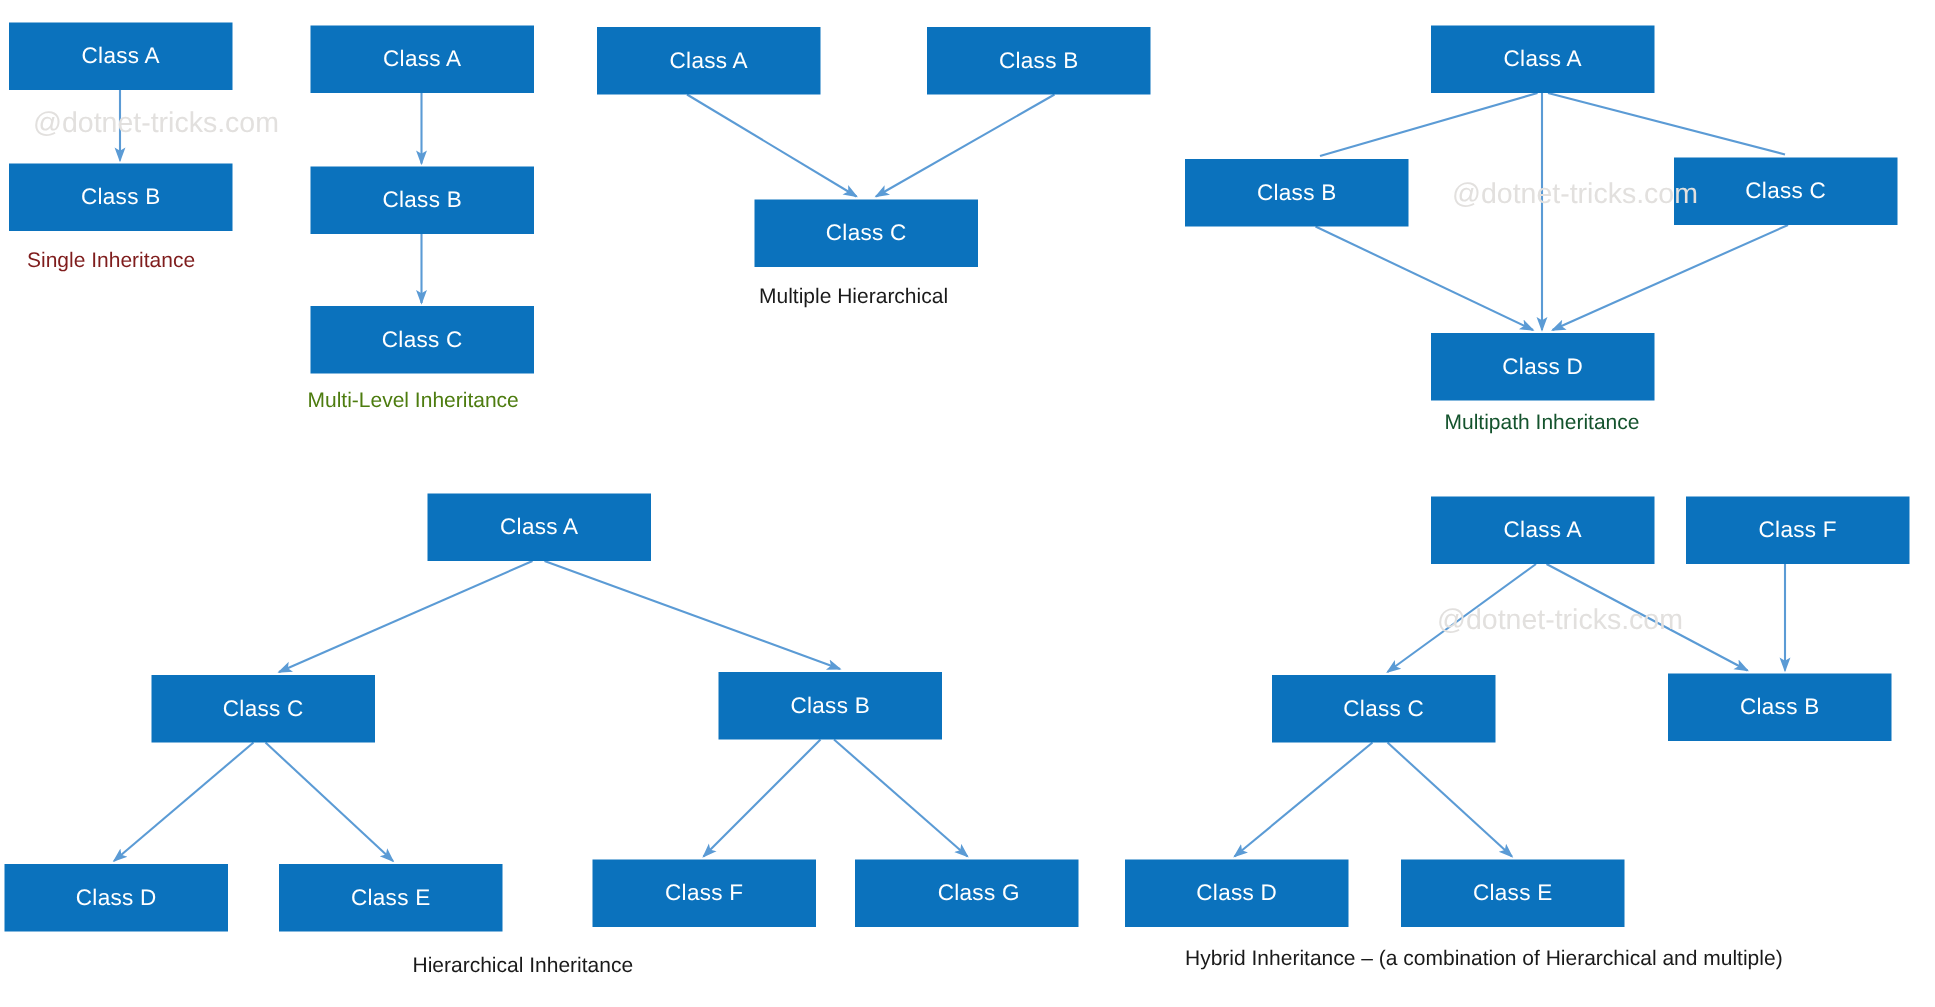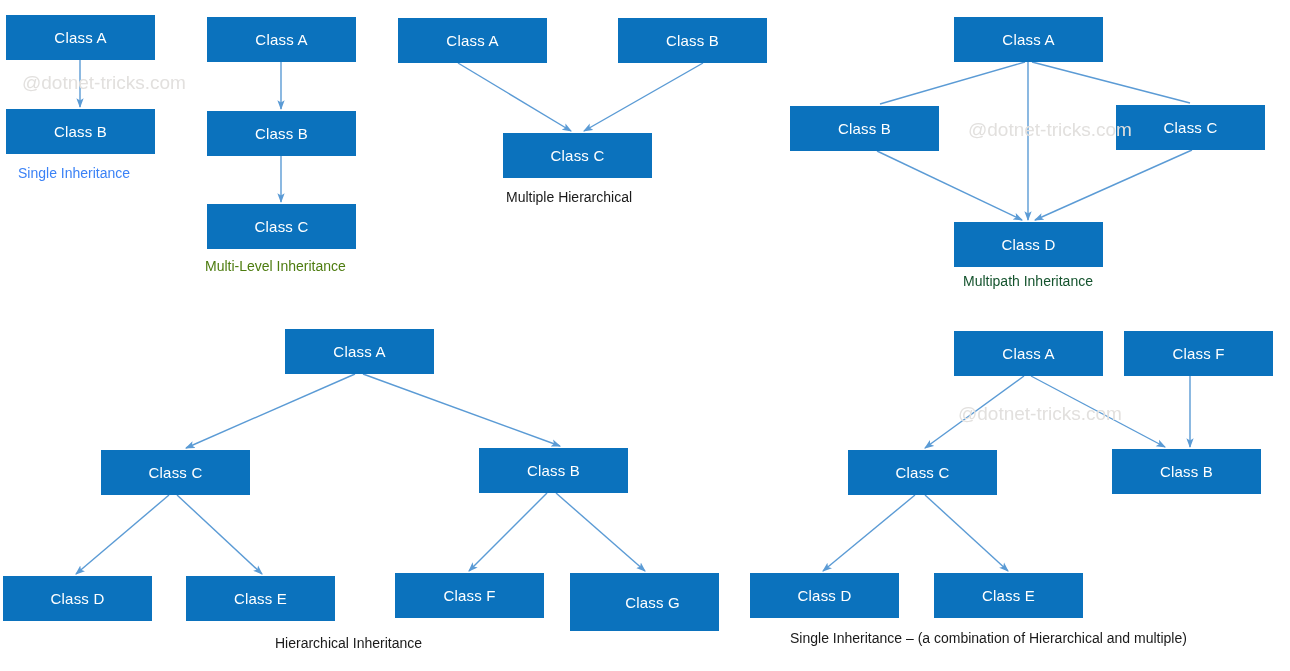--- a/index.html
+++ b/index.html
@@ -146,21 +146,21 @@
       </div>
       <div class="node" style="left: 3px; top: 576px; width: 149px; height: 45px; background: rgb(11, 114, 189); color: rgb(255, 255, 255);">
         <span>Class D</span>
       </div>
       <div class="node" style="left: 186px; top: 576px; width: 149px; height: 45px; background: rgb(11, 114, 189); color: rgb(255, 255, 255);">
         <span>Class E</span>
       </div>
       <div class="node" style="left: 395px; top: 573px; width: 149px; height: 45px; background: rgb(11, 114, 189); color: rgb(255, 255, 255);">
         <span>Class F</span>
       </div>
-      <div class="node" style="left: 570px; top: 573px; width: 149px; height: 58px; background: rgb(11, 114, 189); color: rgb(255, 255, 255); padding-left: 16px;">
+      <div class="node" style="left: 570px; top: 573px; width: 149px; height: 45px; background: rgb(11, 114, 189); color: rgb(255, 255, 255); padding-left: 16px;">
         <span>Class G</span>
       </div>
       <div class="node" style="left: 954px; top: 331px; width: 149px; height: 45px; background: rgb(11, 114, 189); color: rgb(255, 255, 255);">
         <span>Class A</span>
       </div>
       <div class="node" style="left: 1124px; top: 331px; width: 149px; height: 45px; background: rgb(11, 114, 189); color: rgb(255, 255, 255);">
         <span>Class F</span>
       </div>
       <div class="node" style="left: 848px; top: 450px; width: 149px; height: 45px; background: rgb(11, 114, 189); color: rgb(255, 255, 255);">
         <span>Class C</span>
@@ -169,26 +169,26 @@
         <span>Class B</span>
       </div>
       <div class="node" style="left: 750px; top: 573px; width: 149px; height: 45px; background: rgb(11, 114, 189); color: rgb(255, 255, 255);">
         <span>Class D</span>
       </div>
       <div class="node" style="left: 934px; top: 573px; width: 149px; height: 45px; background: rgb(11, 114, 189); color: rgb(255, 255, 255);">
         <span>Class E</span>
       </div>
     </div>
   <div id="caption-layer">
-      <div class="caption" style="left: 18px; top: 165px; color: #3b82f6;">Single Inheritance</div>
+      <div class="caption" style="left: 18px; top: 165px; color: #7f1d1d;">Single Inheritance</div>
       <div class="caption" style="left: 205px; top: 258px; color: #4d7c0f;">Multi-Level Inheritance</div>
       <div class="caption" style="left: 506px; top: 189px; color: rgb(26, 26, 26);">Multiple Hierarchical</div>
       <div class="caption" style="left: 963px; top: 273px; color: #14532d;">Multipath Inheritance</div>
       <div class="caption" style="left: 275px; top: 635px; color: rgb(26, 26, 26);">Hierarchical Inheritance</div>
-      <div class="caption" style="left: 790px; top: 630px; color: rgb(26, 26, 26);">Single Inheritance – (a combination of Hierarchical and multiple)</div>
+      <div class="caption" style="left: 790px; top: 630px; color: rgb(26, 26, 26);">Hybrid Inheritance – (a combination of Hierarchical and multiple)</div>
     </div>
   <div id="watermark-layer">
       <div class="watermark" style="left: 22px; top: 72px; color: rgb(226, 224, 222);">@dotnet-tricks.com</div>
       <div class="watermark" style="left: 968px; top: 119px; color: rgb(226, 224, 222);">@dotnet-tricks.com</div>
       <div class="watermark" style="left: 958px; top: 403px; color: rgb(226, 224, 222);">@dotnet-tricks.com</div>
     </div>
 
 </div>
 
 </body></html>

